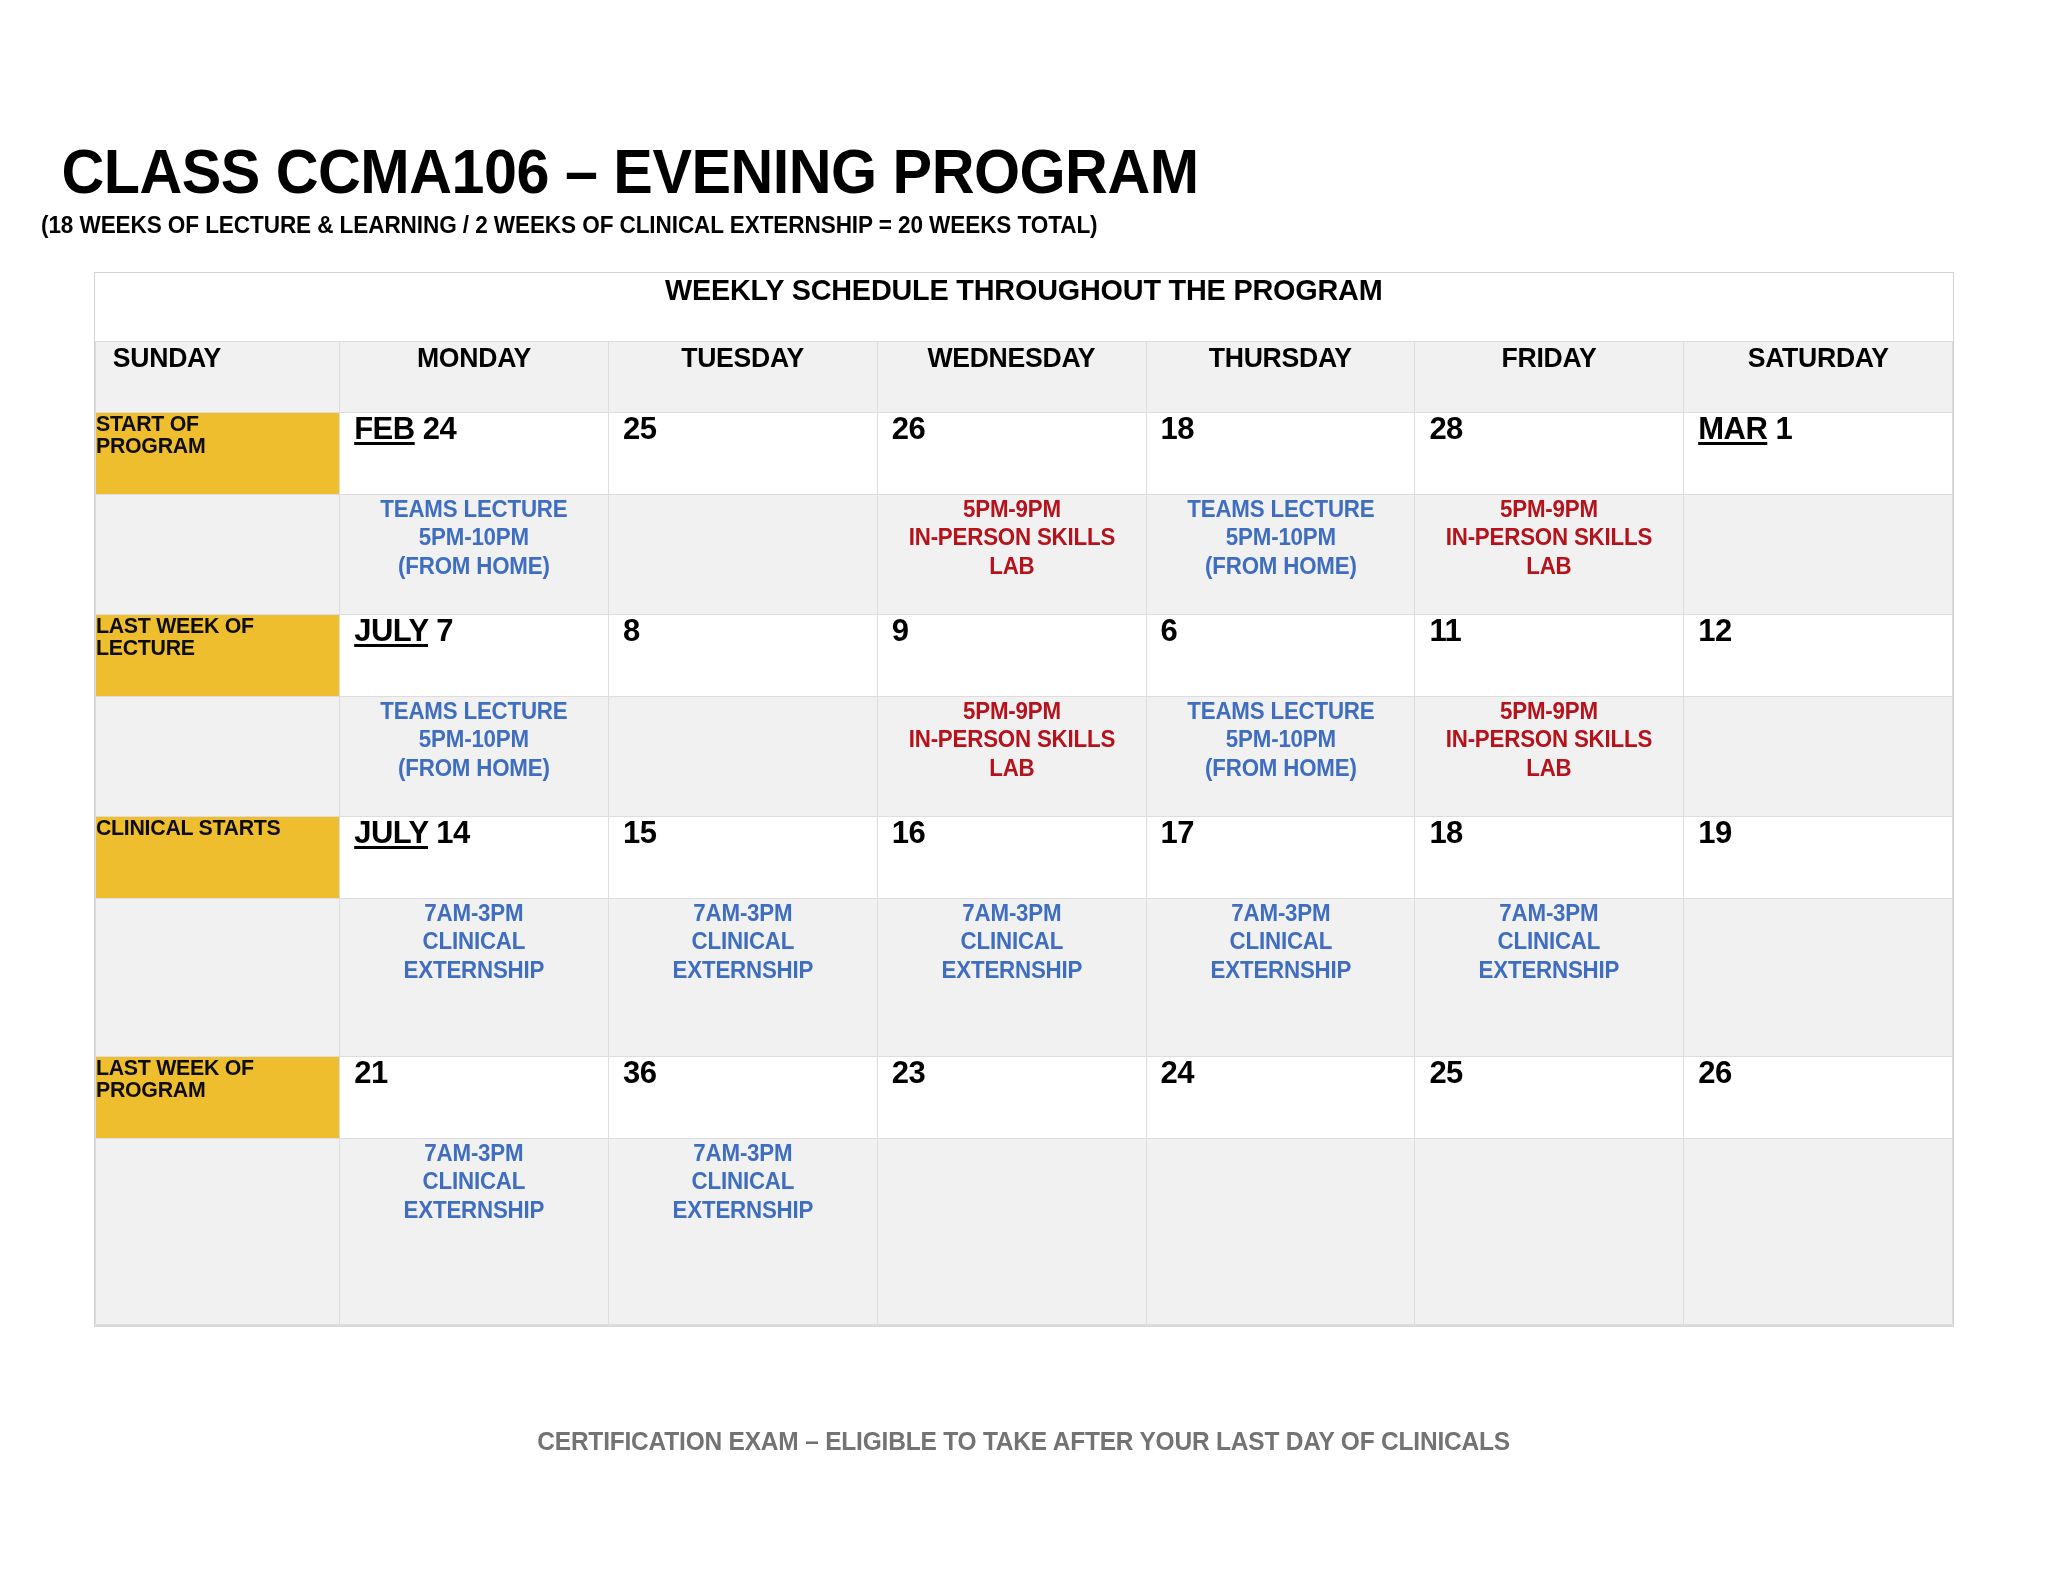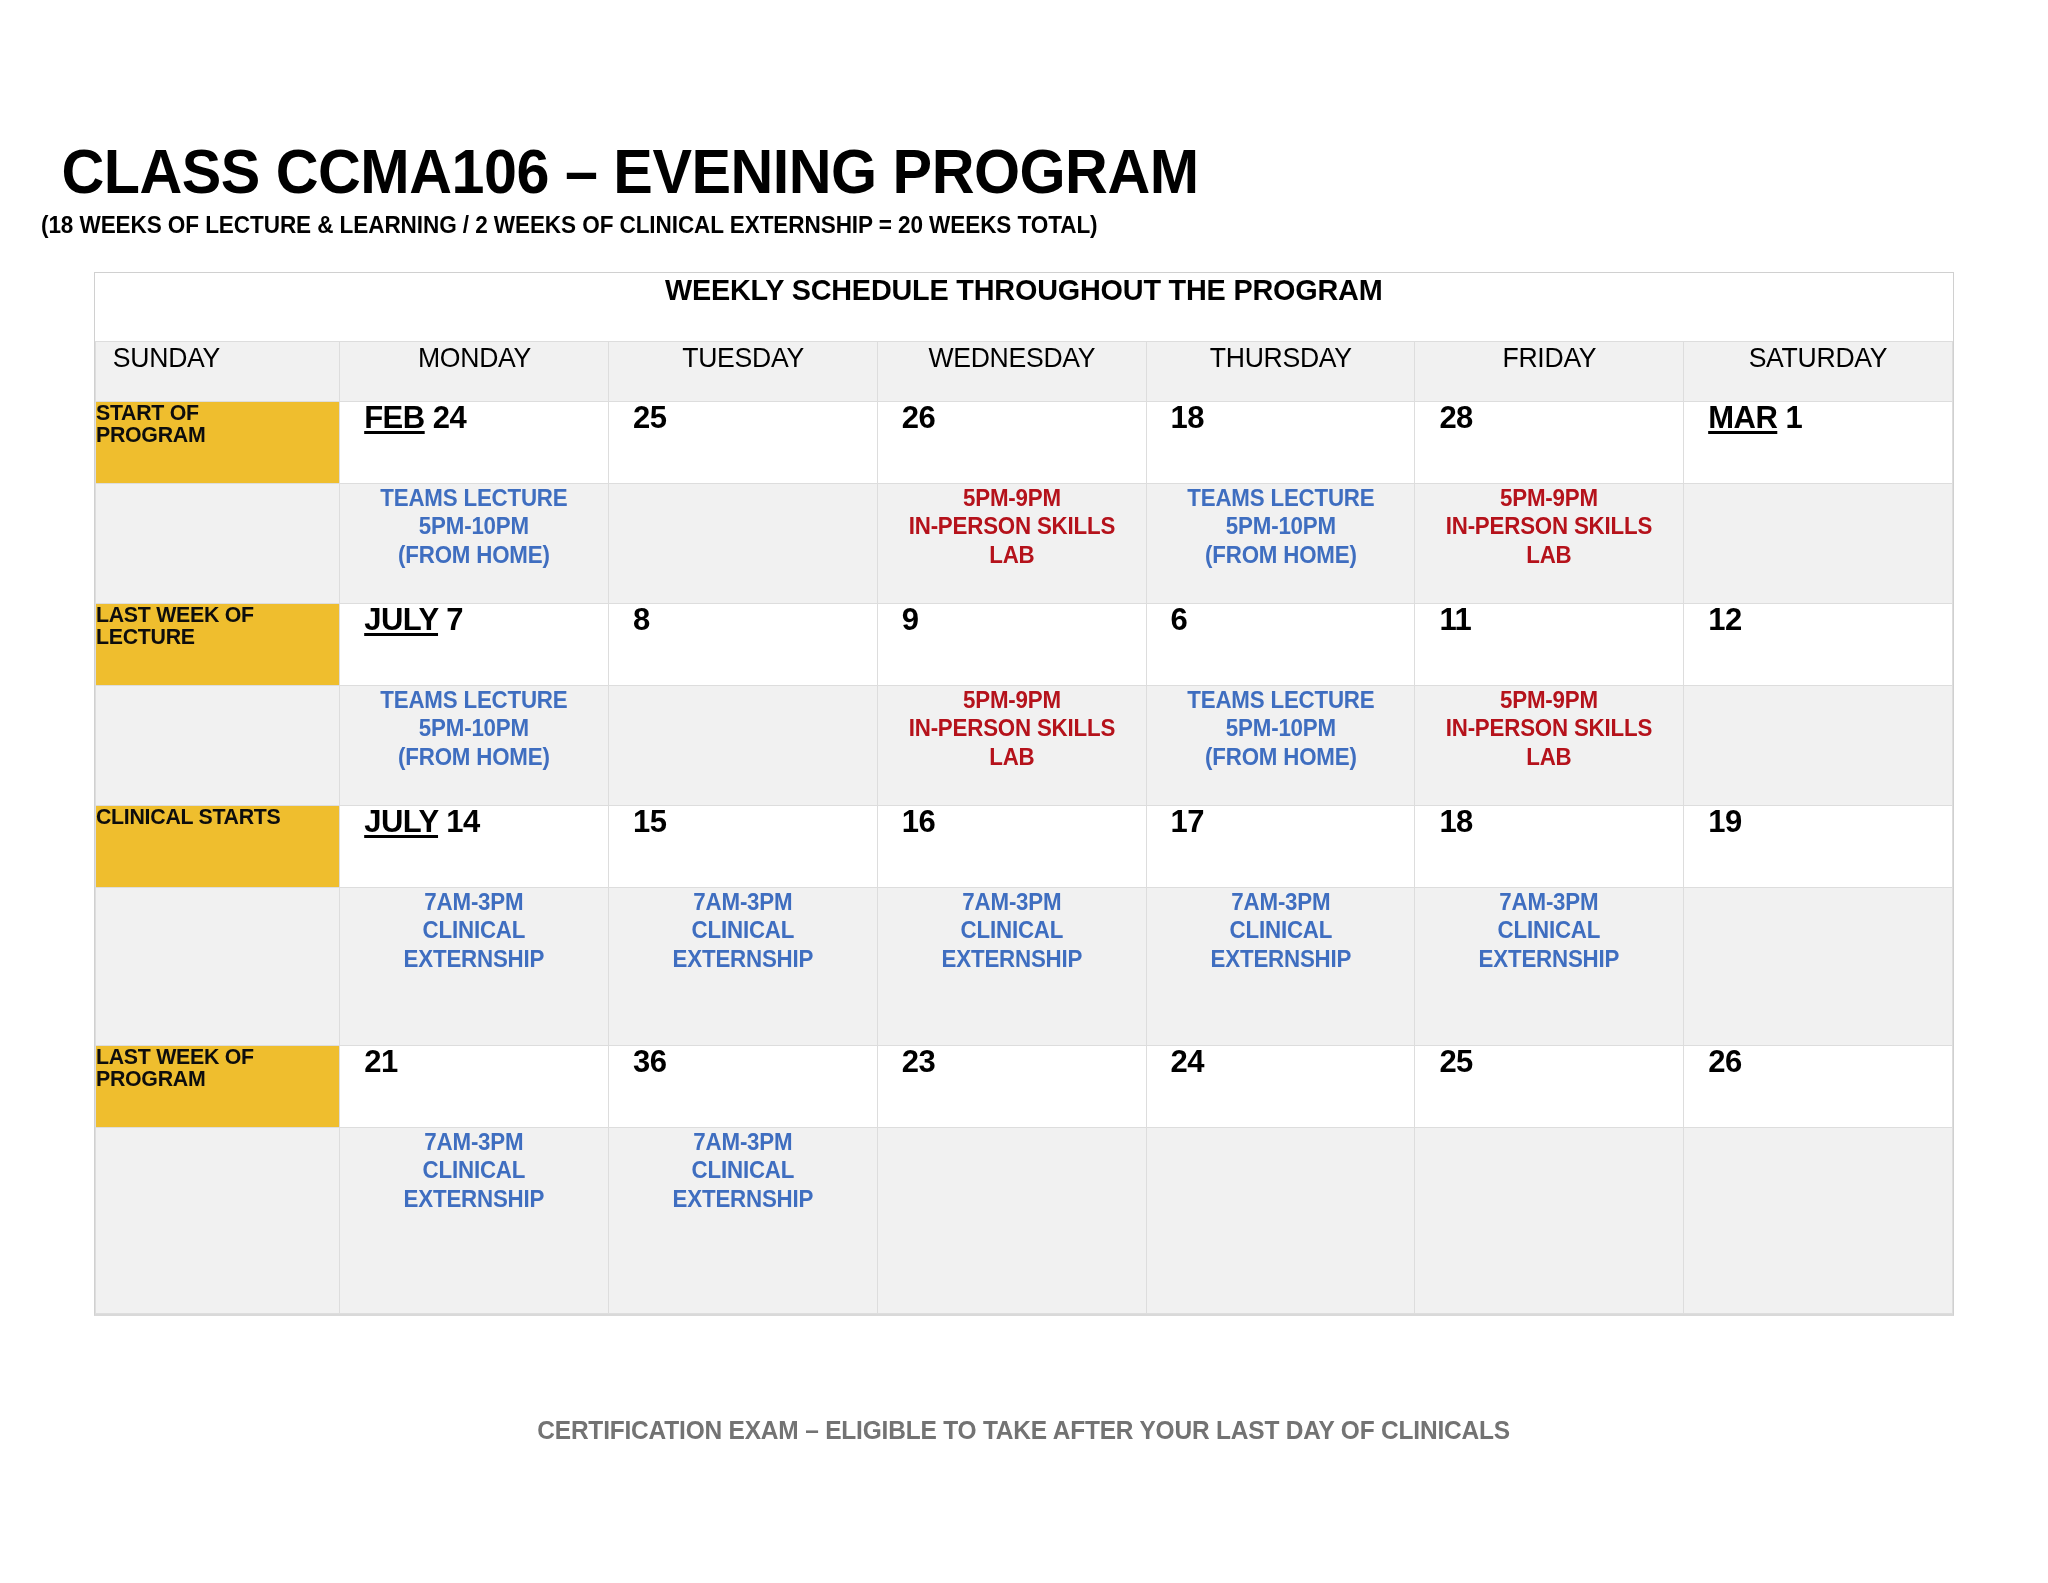--- a/index.html
+++ b/index.html
@@ -84,41 +84,41 @@
     font-size: 30px;
     font-weight: 700;
     color: #000000;
     letter-spacing: -0.2px;
     transform: scaleX(0.96);
     display: inline-block;
   }
 
   .dow-cell {
     background: #f1f1f1;
-    height: 60px;
+    height: 71px;
     vertical-align: middle;
     text-align: center;
     font-size: 28px;
-    font-weight: 400;
+    font-weight: 700;
     color: #000000;
     letter-spacing: -0.3px;
   }
   .dow-cell.sunday {
     text-align: left;
     padding-left: 14px;
   }
   .dow-inner { display: inline-block; transform: scaleX(0.95); }
 
   
   .date-row td { height: 82px; background: #ffffff; vertical-align: middle; }
   .date-num {
     font-size: 31px;
     font-weight: 700;
     color: #000000;
-    padding-left: 24px;
+    padding-left: 14px;
     letter-spacing: -0.5px;
     line-height: 1;
     display: block;
   }
   .date-num .mon { text-decoration: underline; text-underline-offset: 3px; }
 
   
   td.marker {
     background: #efbe2e;
     vertical-align: middle;

